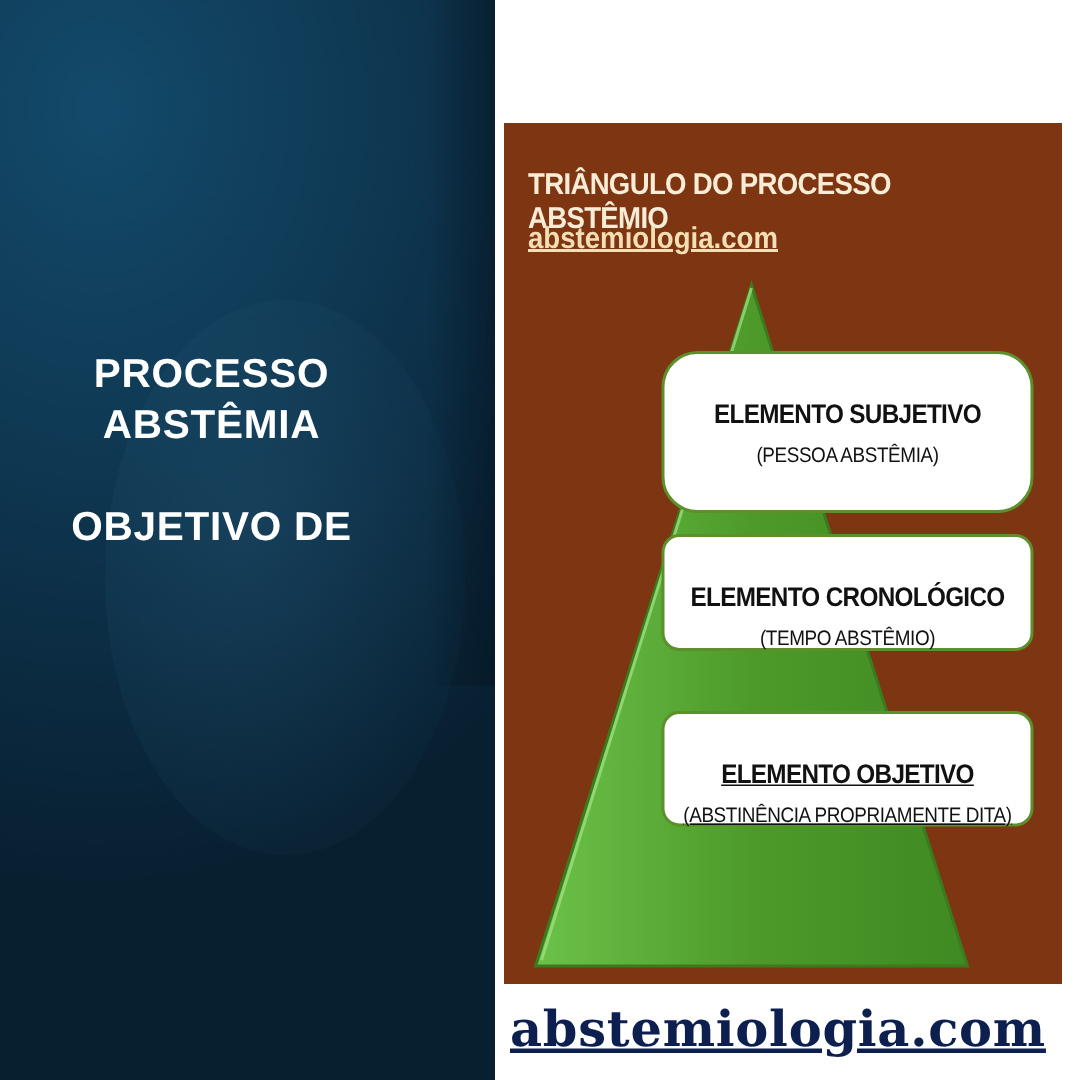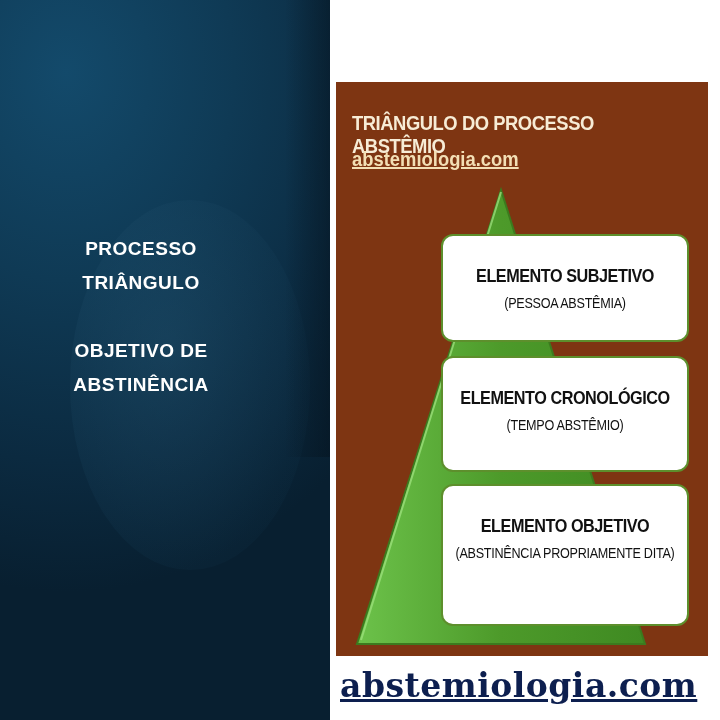--- a/index.html
+++ b/index.html
@@ -12,21 +12,21 @@
   .left-panel .oval {
     position:absolute; left:70px; top:200px; width:240px; height:370px; border-radius:50%;
     background: radial-gradient(ellipse at 40% 40%, rgba(40,90,120,0.35), rgba(20,60,85,0.15) 70%, rgba(0,0,0,0) 100%);
   }
   .left-panel .dark-corner {
     position:absolute; left:285px; top:0; width:45px; height:457px;
     background: linear-gradient(90deg, rgba(0,0,0,0) 0%, rgba(5,20,32,0.55) 100%);
   }
   .left-text {
     position:absolute; left:0; width:282px; top:232px; text-align:center;
-    color:#ffffff; font-weight:bold; font-size:19px; line-height:34px; letter-spacing:0.5px;
+    color:#ffffff; font-weight:bold; font-size:27px; line-height:34px; letter-spacing:0.5px;
   }
   .left-text .block { margin-bottom:34px; }
   .left-text .line { display:block; }
   .card {
     position:absolute; left:336px; top:58px; width:372px; height:574px; background:#7e3512;margin-top:24px;
   }
   .card-title {
     position:absolute; left:16px; top:30px; color:#f7ecd6; font-weight:bold; font-size:20px;
     font-family:"Liberation Sans", sans-serif; letter-spacing:-0.5px; transform:scaleX(0.92); transform-origin:left;
   }
@@ -48,52 +48,51 @@
 </style>
 </head>
 <body>
 
 <div class="left-panel">
   <div class="oval"></div>
   <div class="dark-corner"></div>
   <div class="left-text">
     <div class="block">
       <span class="line">PROCESSO</span>
-      <span class="line">TRIÂNGULO</span>
+      <span class="line">ABSTÊMIA</span>
     </div>
     <div class="block">
       <span class="line">OBJETIVO DE</span>
-      <span class="line">ABSTINÊNCIA</span>
     </div>
   </div>
 </div>
 
 <div class="card">
   <div class="card-title">TRIÂNGULO DO PROCESSO ABSTÊMIO</div>
   <div class="card-link">abstemiologia.com</div>
 
   <svg class="triangle" width="372" height="574" viewBox="0 0 372 574">
     <defs>
       <linearGradient id="tg" x1="0" y1="0" x2="1" y2="0">
         <stop offset="0" stop-color="#6cc24a"></stop>
         <stop offset="0.5" stop-color="#4d9a2a"></stop>
         <stop offset="1" stop-color="#3f8a22"></stop>
       </linearGradient>
     </defs>
     <polygon points="165,108 21,562 309,562" fill="url(#tg)" stroke="#3c7a1e" stroke-width="2"></polygon>
     <polyline points="165,110 25,558" fill="none" stroke="#9be07a" stroke-width="2" opacity="0.8"></polyline>
   </svg>
 
-  <div class="box" style="top:152px; height:108px;">
+  <div class="box" style="top:152px; height:108px;border-radius:24px;">
     <span class="title" style="margin-top:30px;">ELEMENTO SUBJETIVO</span>
     <span class="sub">(PESSOA ABSTÊMIA)</span>
   </div>
-  <div class="box" style="top:274px; height:116px;">
+  <div class="box" style="top:274px; height:78px;">
     <span class="title" style="margin-top:30px;">ELEMENTO CRONOLÓGICO</span>
     <span class="sub">(TEMPO ABSTÊMIO)</span>
   </div>
-  <div class="box" style="top:402px; height:142px;">
+  <div class="box" style="top:392px; height:77px;text-decoration:underline;">
     <span class="title" style="margin-top:30px;">ELEMENTO OBJETIVO</span>
     <span class="sub">(ABSTINÊNCIA PROPRIAMENTE DITA)</span>
   </div>
 </div>
 
 <div class="footer-link">abstemiologia.com</div>
 
 </body></html>

